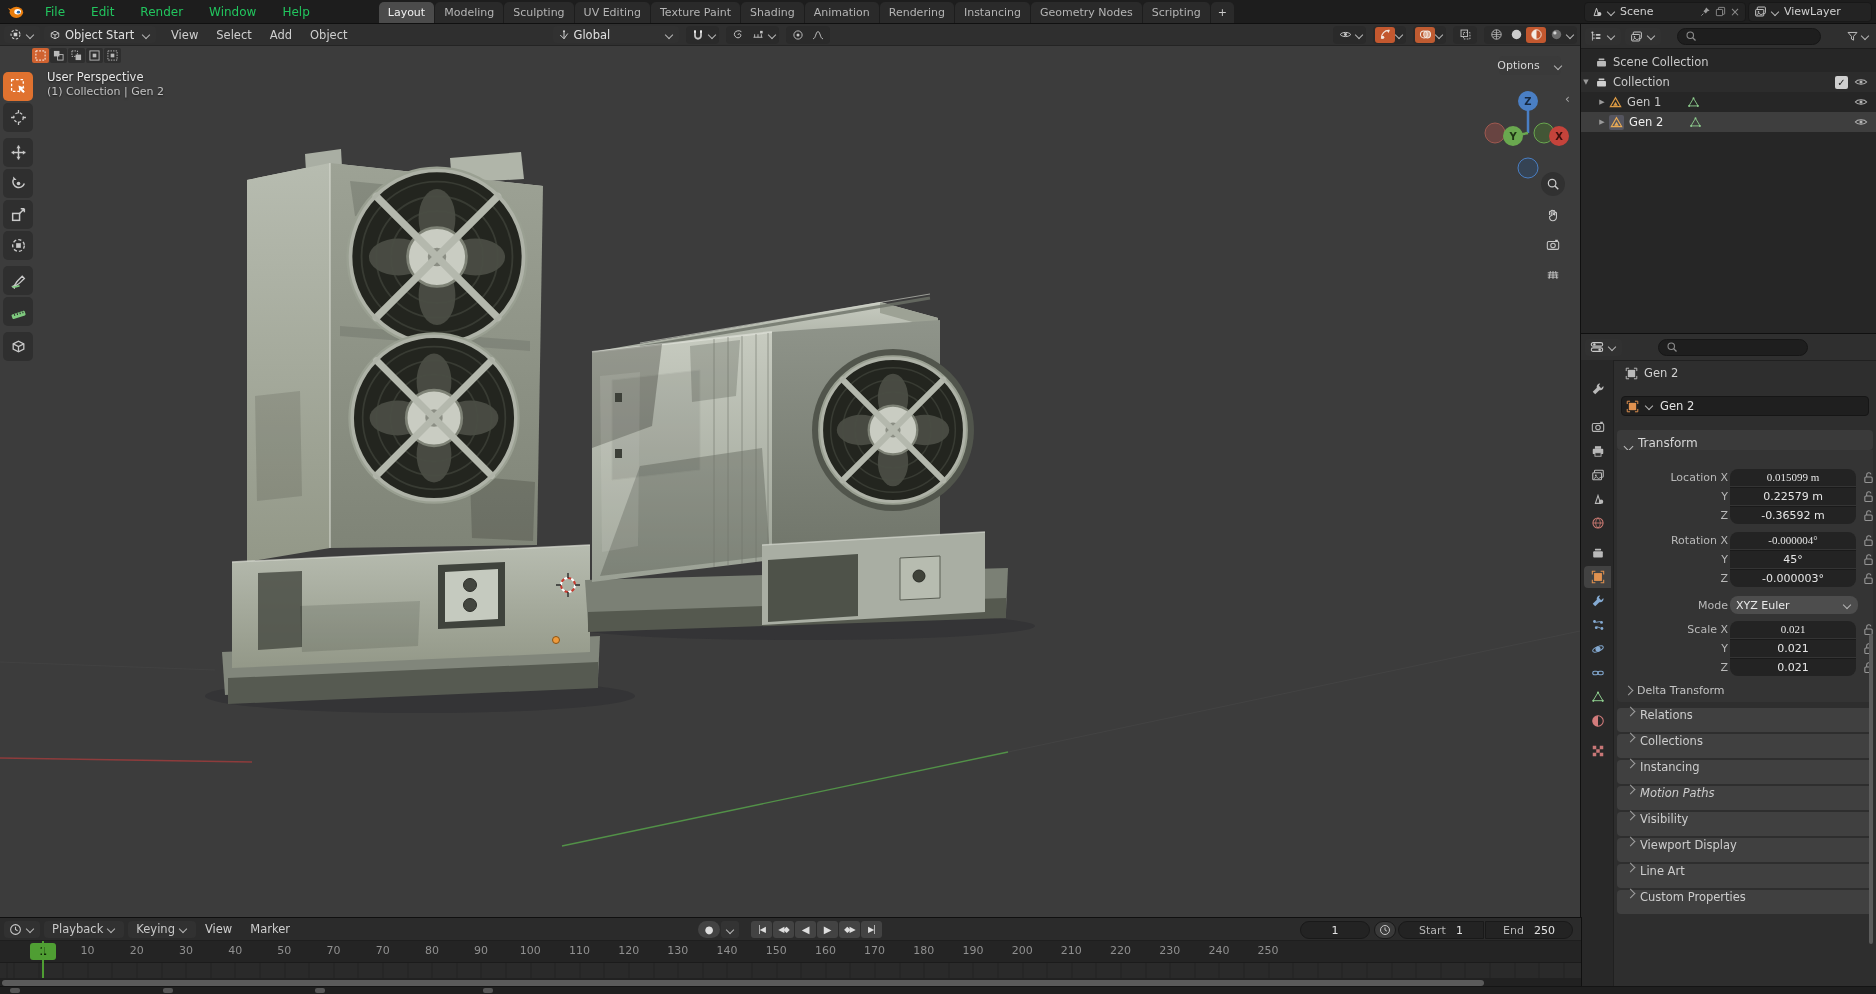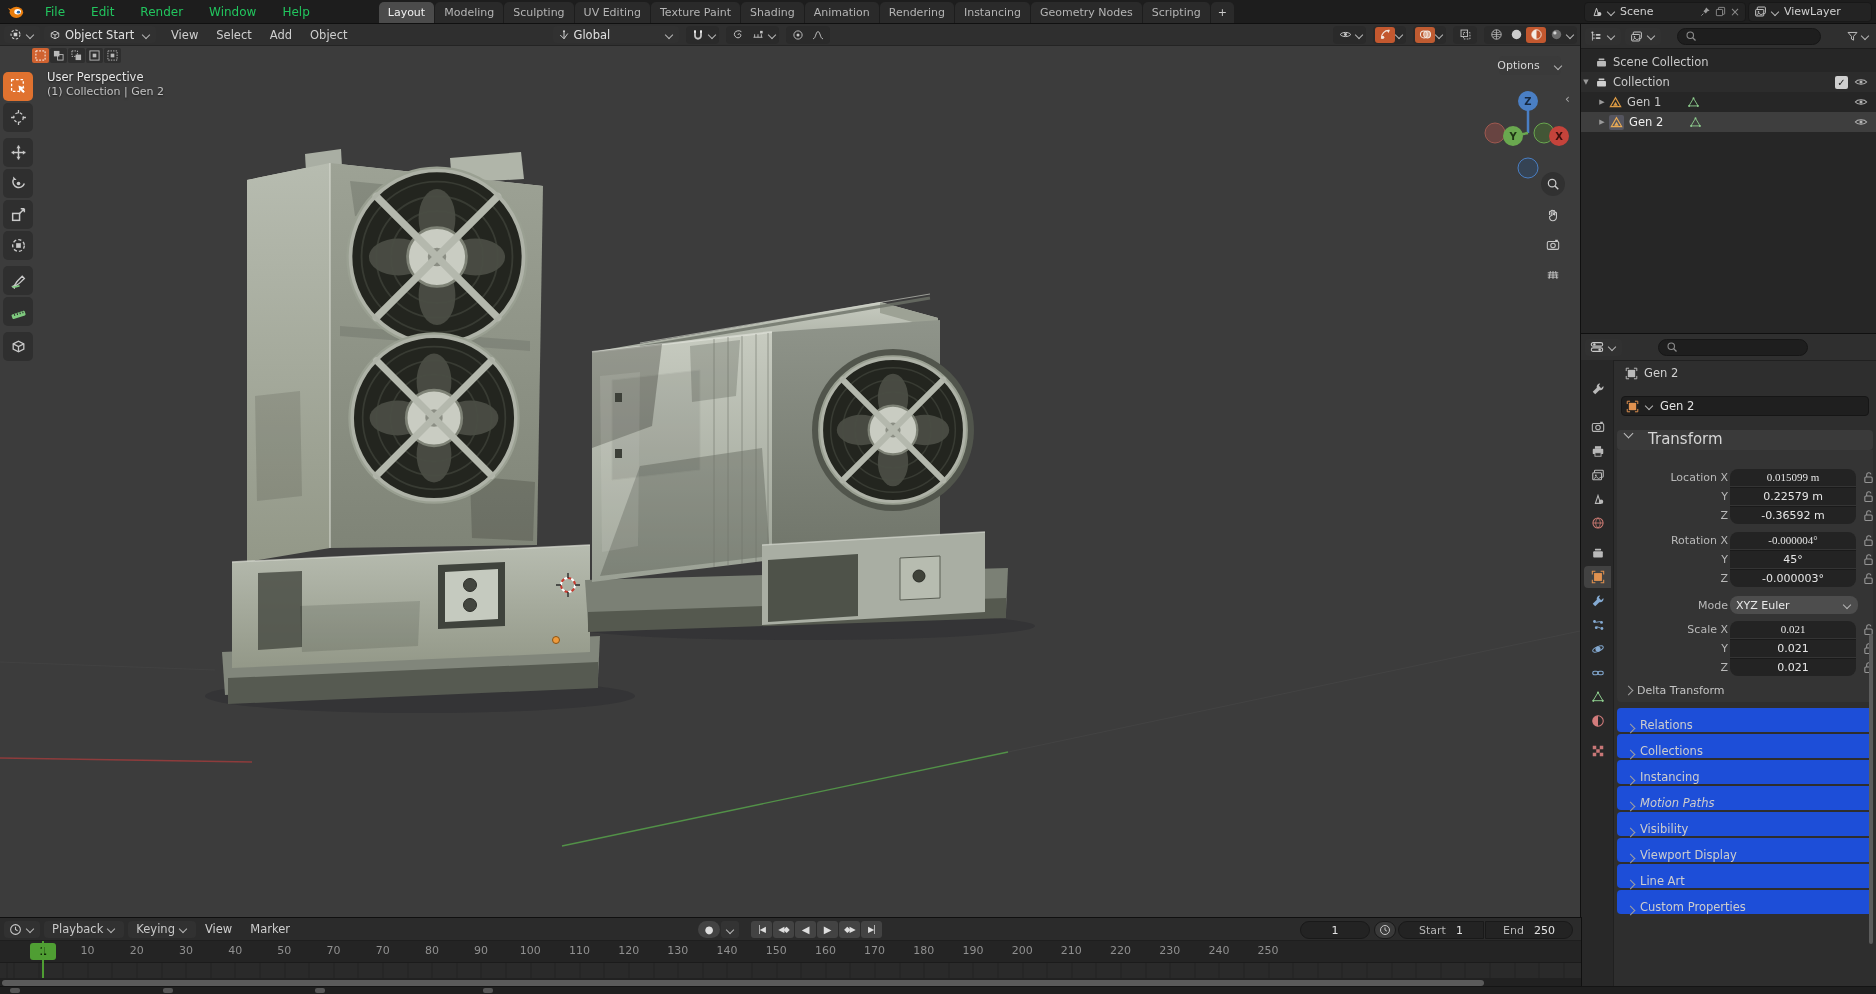--- a/index.html
+++ b/index.html
@@ -57,33 +57,33 @@
   .olrow .right{margin-left:auto;display:flex;align-items:center;gap:6px;padding-right:8px;}
   .disc{font-size:7px;color:#9a9a9a;width:10px;text-align:center;flex:none;}
   
   #props{left:1581px;top:334px;width:295px;height:652px;background:#2e2e2e;outline:1px solid #101010;}
   #pr-header{height:26px;background:#2f2f2f;border-bottom:1px solid #202020;display:flex;align-items:center;}
   #pr-tabs{position:absolute;left:0;top:26px;width:32px;height:626px;background:#282828;border-right:1px solid #202020;}
   .ptab{position:absolute;left:3px;width:27px;height:22px;display:flex;align-items:center;justify-content:center;border-radius:4px 0 0 4px;}
   .ptab.active{background:#424242;}
   .crumb{left:44px;top:32px;display:flex;align-items:center;gap:6px;font-size:11.5px;color:#d0d0d0;}
   .namefield{left:40px;top:62px;width:248px;height:20px;background:#1f1f1f;border:1px solid #161616;border-radius:4px;display:flex;align-items:center;gap:6px;padding:0 4px;box-sizing:border-box;color:#e2e2e2;font-size:11.5px;}
-  .panelhead{position:absolute;left:36px;width:256px;height:20px;background:#3a3a3a;border-radius:4px;display:flex;align-items:flex-start;gap:16px;padding-left:8px;box-sizing:border-box;font-size:15px;color:#d6d6d6;}
+  .panelhead{position:absolute;left:36px;width:256px;height:20px;background:#3a3a3a;border-radius:4px;display:flex;align-items:flex-end;gap:6px;padding-left:8px;box-sizing:border-box;font-size:12px;color:#d6d6d6;}
   .panelbody{position:absolute;left:36px;width:256px;background:#343434;border-radius:0 0 4px 4px;}
   .trow{position:absolute;display:flex;align-items:center;height:18px;}
   .tlabel{position:absolute;right:152px;font-size:11px;color:#b9b9b9;white-space:nowrap;}
   .tfield{position:absolute;left:149px;width:126px;height:17px;background:#232323;color:#e6e6e6;
           font-size:11px;text-align:center;line-height:17px;}
   .tg-top{border-radius:8px 8px 0 0;font-family:Liberation Serif, serif;}
   .tg-mid{border-top:1px solid #1a1a1a;}
   .tg-bot{border-top:1px solid #1a1a1a;border-radius:0 0 8px 8px;}
   .lockpos{position:absolute;left:282px;color:#969696;}
   .modefield{position:absolute;left:149px;width:128px;height:18px;background:#4d4d4d;border-radius:8px;display:flex;align-items:center;padding:0 6px;box-sizing:border-box;color:#e8e8e8;font-size:11px;}
   .subpanel{position:absolute;left:44px;display:flex;align-items:center;gap:5px;font-size:11px;color:#c4c4c4;}
-  .cpanel{position:absolute;left:36px;width:256px;height:24px;background:#1d4ed8;border-radius:4px;display:flex;align-items:flex-end;gap:6px;padding-left:10px;box-sizing:border-box;font-size:11.5px;color:#cdcdcd;}
+  .cpanel{position:absolute;left:36px;width:256px;height:24px;background:#404040;border-radius:4px;display:flex;align-items:flex-start;gap:6px;padding-left:10px;box-sizing:border-box;font-size:11.5px;color:#cdcdcd;}
   .arrow-r{display:inline-block;width:6px;height:6px;border-right:1.3px solid #9f9f9f;border-bottom:1.3px solid #9f9f9f;transform:rotate(-45deg);flex:none;}
   .arrow-d{display:inline-block;width:6px;height:6px;border-right:1.3px solid #bdbdbd;border-bottom:1.3px solid #bdbdbd;transform:rotate(45deg);flex:none;}
   #pr-scroll{left:288px;top:300px;width:4px;height:310px;background:#5c5c5c;border-radius:2px;}
   
   #timeline{left:0;top:918px;width:1581px;height:68px;background:#2b2b2b;outline:1px solid #101010;}
   #tl-header{height:23px;display:flex;align-items:center;border-bottom:1px solid #1e1e1e;box-sizing:border-box;}
   #tl-ruler{position:absolute;left:0;top:23px;width:1581px;height:22px;background:#242424;border-bottom:1px solid #1b1b1b;box-sizing:border-box;}
   #ticks{position:absolute;left:63px;top:3px;display:flex;}
   .tick{width:49.2px;text-align:center;font-size:11px;color:#909090;}
   #framebadge{position:absolute;left:30px;top:2px;width:26px;height:17px;background:#4f9e33;border-radius:3px;color:#0e2405;font-size:11px;font-weight:bold;text-align:center;line-height:17px;}

